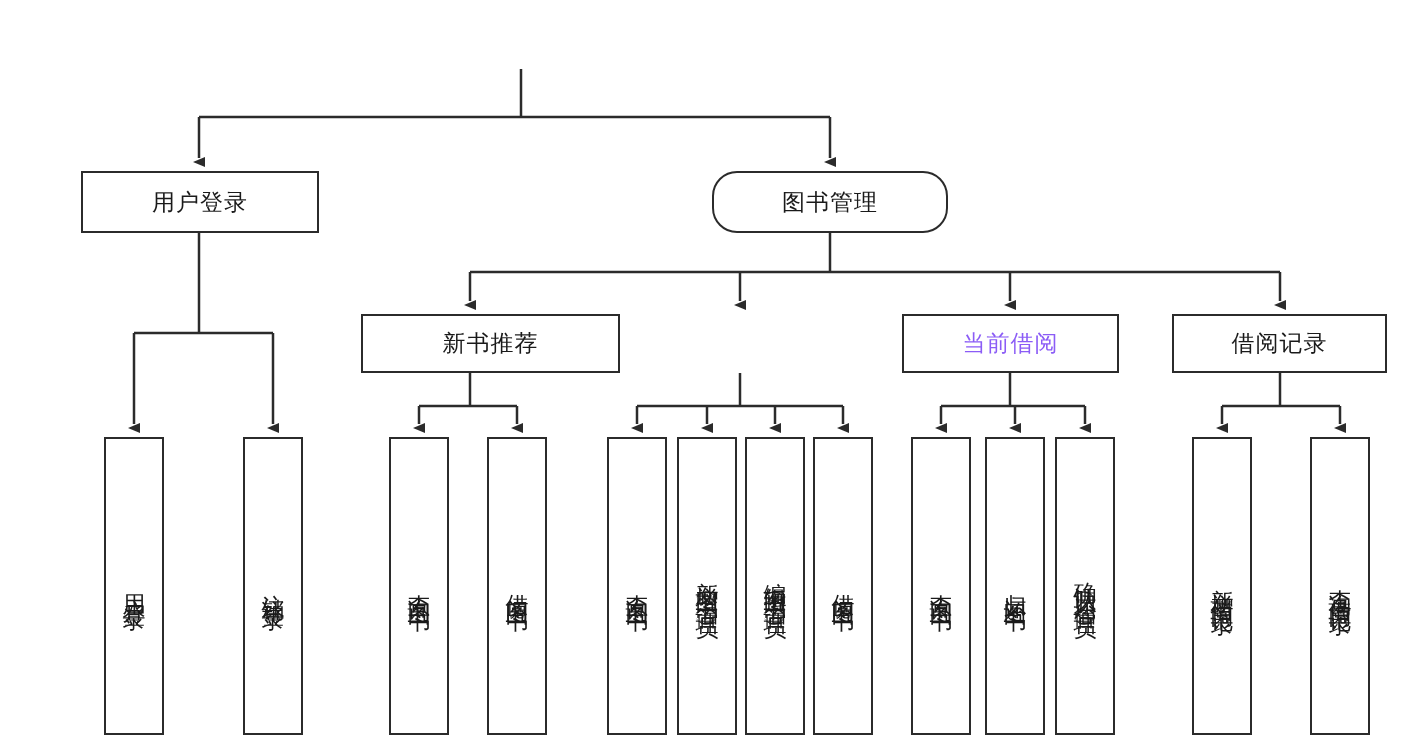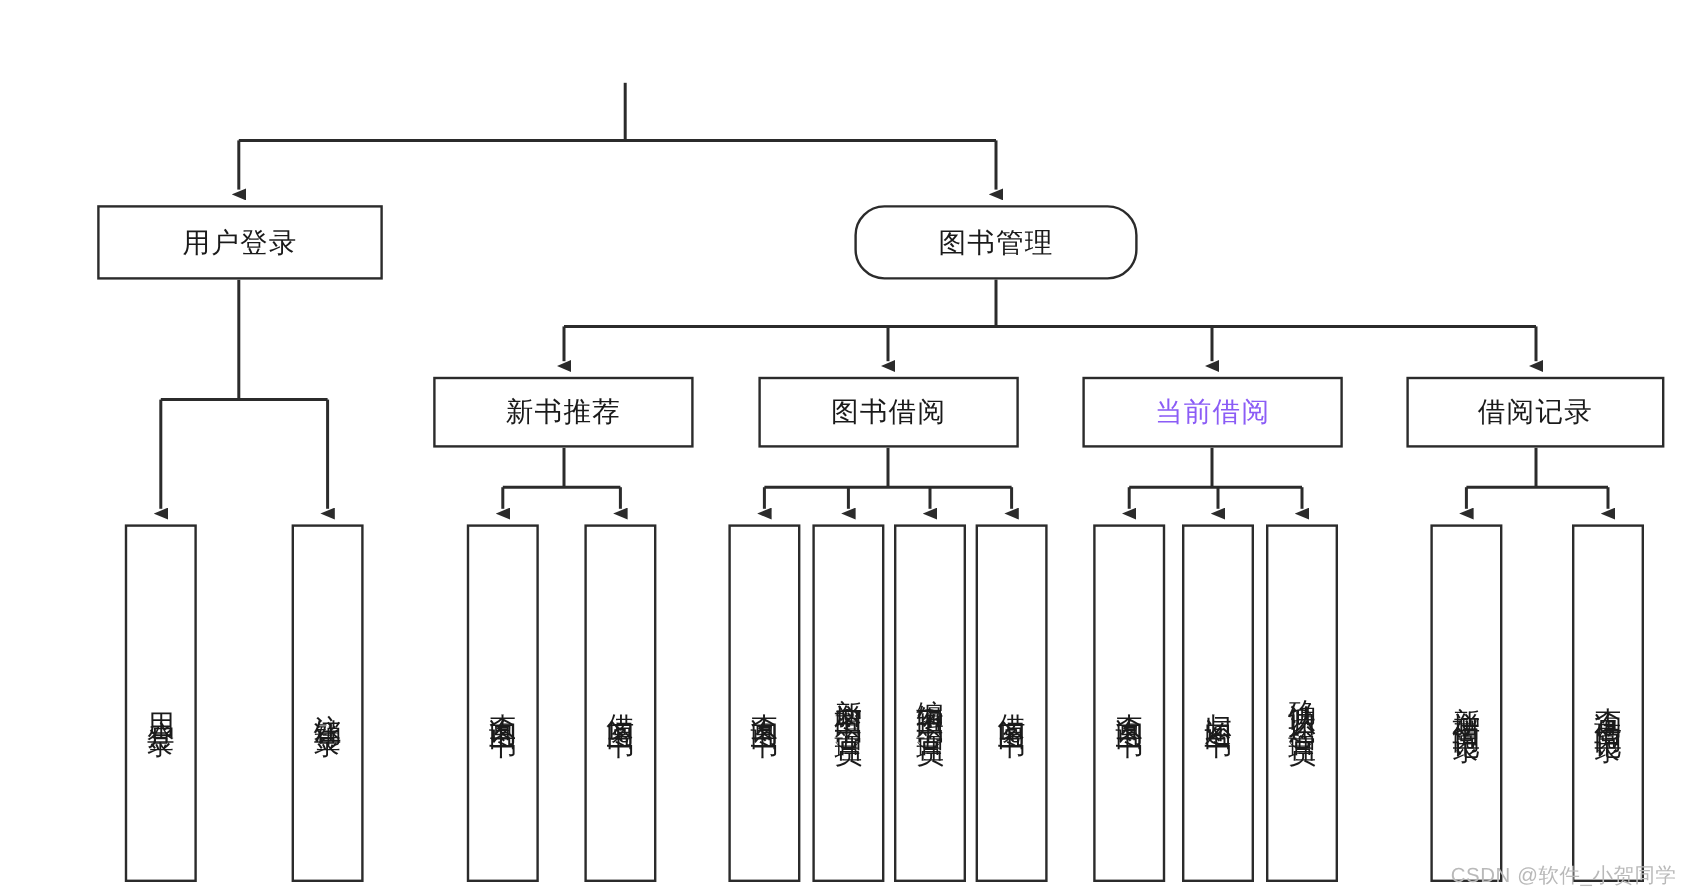--- a/index.html
+++ b/index.html
@@ -133,25 +133,22 @@
   </svg>
 
 
   <div class="node horiz" style="left: 81px; top: 171px; width: 238px; height: 62px; border-color: rgb(43, 43, 43); background: rgb(255, 255, 255); color: rgb(26, 26, 26);">
     <span class="hlabel">用户登录</span>
   </div>
   <div class="node horiz" style="left: 712px; top: 171px; width: 236px; height: 62px; border-color: rgb(43, 43, 43); background: rgb(255, 255, 255); color: rgb(26, 26, 26); border-radius: 25px;">
     <span class="hlabel">图书管理</span>
   </div>
 
-  <div class="node horiz" style="left: 361px; top: 314px; width: 217px; height: 59px; border-color: rgb(43, 43, 43); background: rgb(255, 255, 255); color: rgb(26, 26, 26);">
+  <div class="node horiz" style="left: 361px; top: 314px; width: 259px; height: 59px; border-color: rgb(43, 43, 43); background: rgb(255, 255, 255); color: rgb(26, 26, 26);">
     <span class="hlabel">新书推荐</span>
-  </div>
-  <div class="node horiz" style="left: 632px; top: 314px; width: 217px; height: 59px; border-color: rgb(43, 43, 43); background: rgb(255, 255, 255); color: rgb(26, 26, 26);">
-    <span class="hlabel">图书借阅</span>
   </div>
   <div class="node horiz" style="left: 902px; top: 314px; width: 217px; height: 59px; border-color: rgb(43, 43, 43); background: rgb(255, 255, 255); color: #8b5cf6;">
     <span class="hlabel">当前借阅</span>
   </div>
   <div class="node horiz" style="left: 1172px; top: 314px; width: 215px; height: 59px; border-color: rgb(43, 43, 43); background: rgb(255, 255, 255); color: rgb(26, 26, 26);">
     <span class="hlabel">借阅记录</span>
   </div>
 
   <div class="node vert" style="left: 104px; top: 437px; width: 60px; height: 298px; border-color: rgb(43, 43, 43); background: rgb(255, 255, 255); color: rgb(26, 26, 26);">
     <span class="vlabel">用户登录</span>
@@ -186,14 +183,13 @@
   <div class="node vert" style="left: 1055px; top: 437px; width: 60px; height: 298px; border-color: rgb(43, 43, 43); background: rgb(255, 255, 255); color: rgb(26, 26, 26);">
     <span class="vlabel">确认归还（管理员）</span>
   </div>
   <div class="node vert" style="left: 1192px; top: 437px; width: 60px; height: 298px; border-color: rgb(43, 43, 43); background: rgb(255, 255, 255); color: rgb(26, 26, 26);">
     <span class="vlabel">新增借阅记录</span>
   </div>
   <div class="node vert" style="left: 1310px; top: 437px; width: 60px; height: 298px; border-color: rgb(43, 43, 43); background: rgb(255, 255, 255); color: rgb(26, 26, 26);">
     <span class="vlabel">查询借阅记录</span>
   </div>
 
-  <div id="watermark" style="color: rgb(185, 185, 185);">CSDN @软件_小贺同学</div>
 </div>
 
 </body></html>

